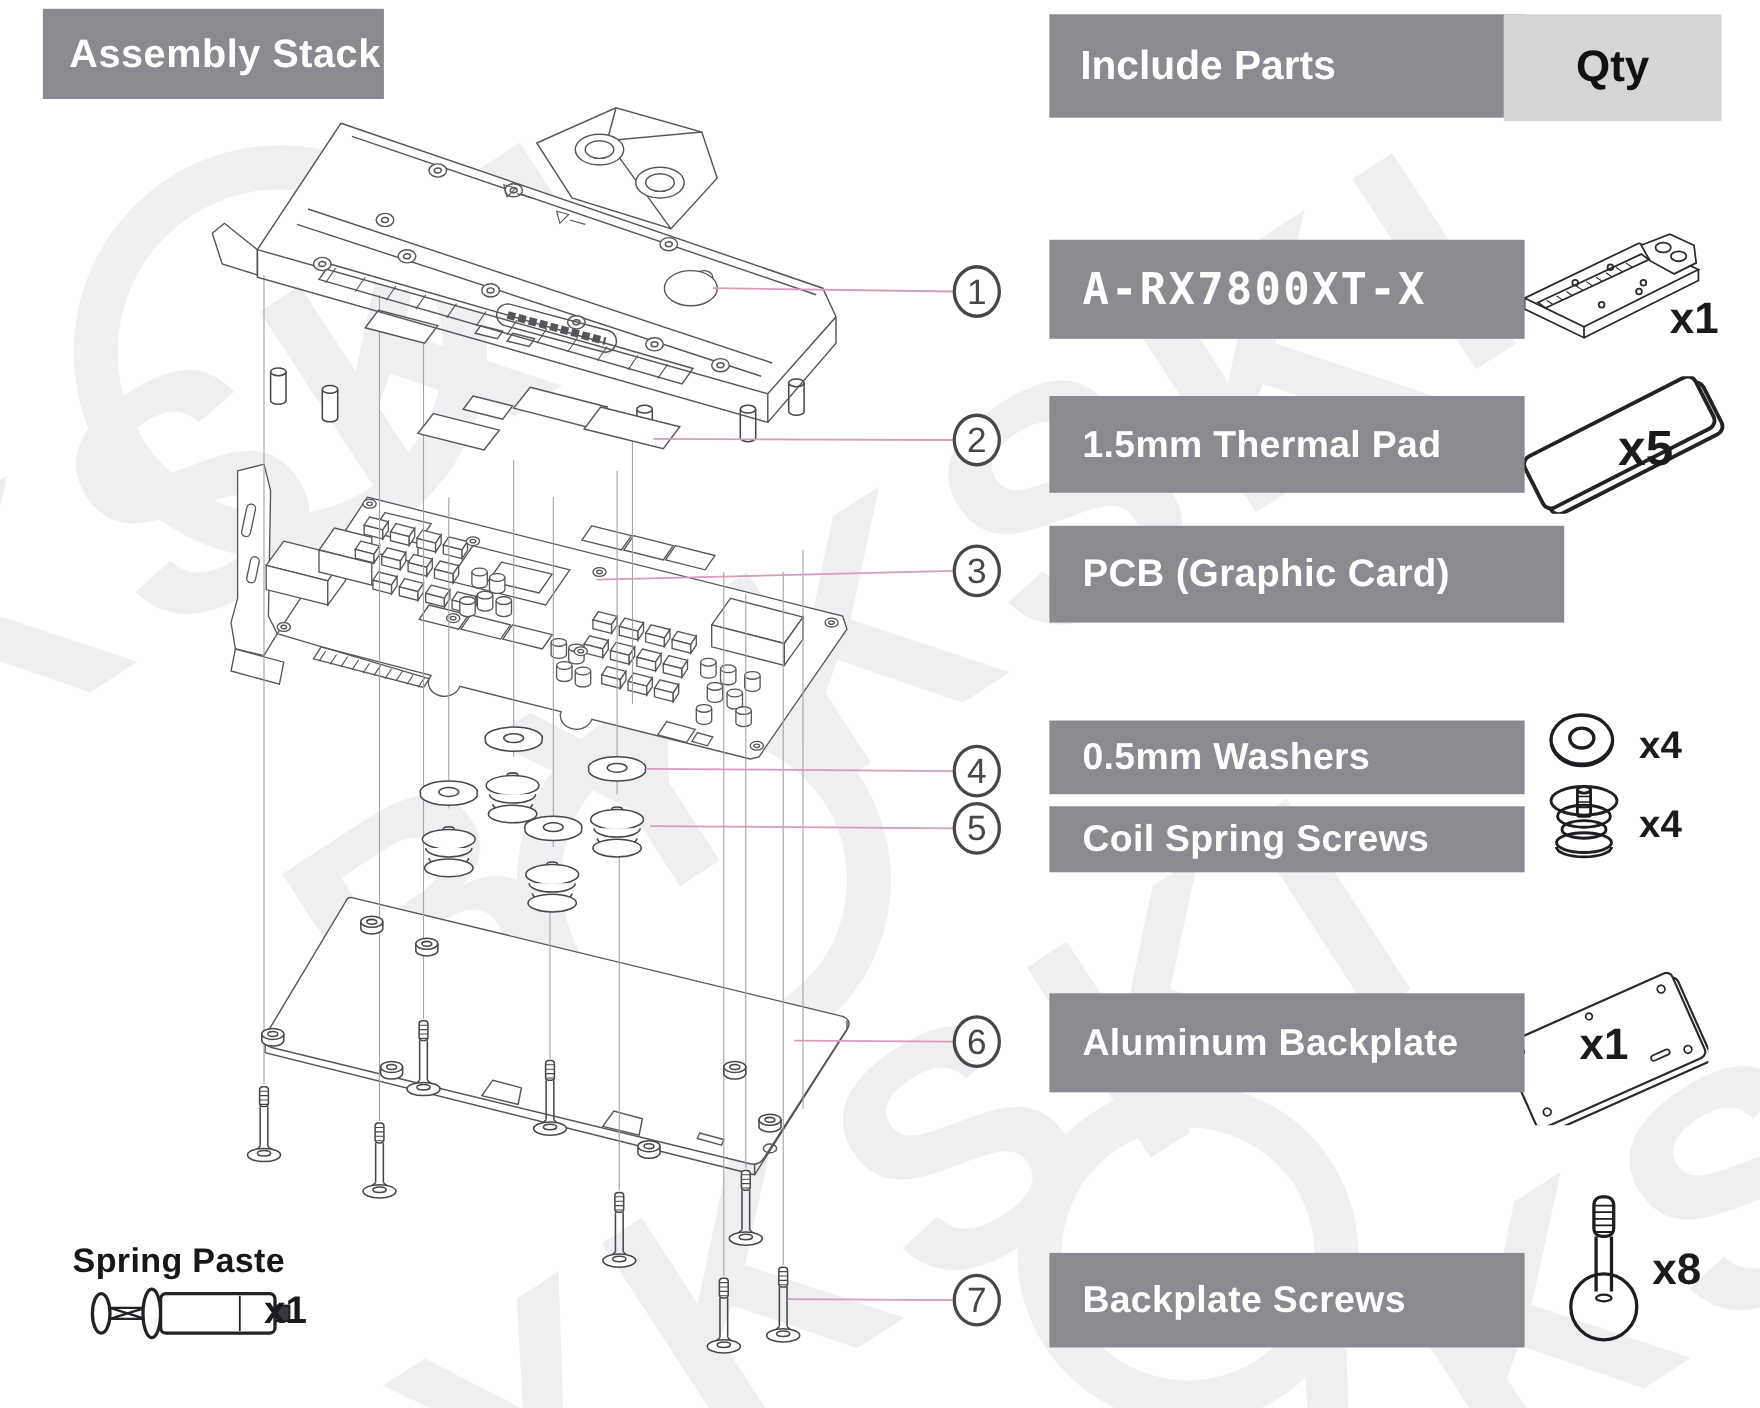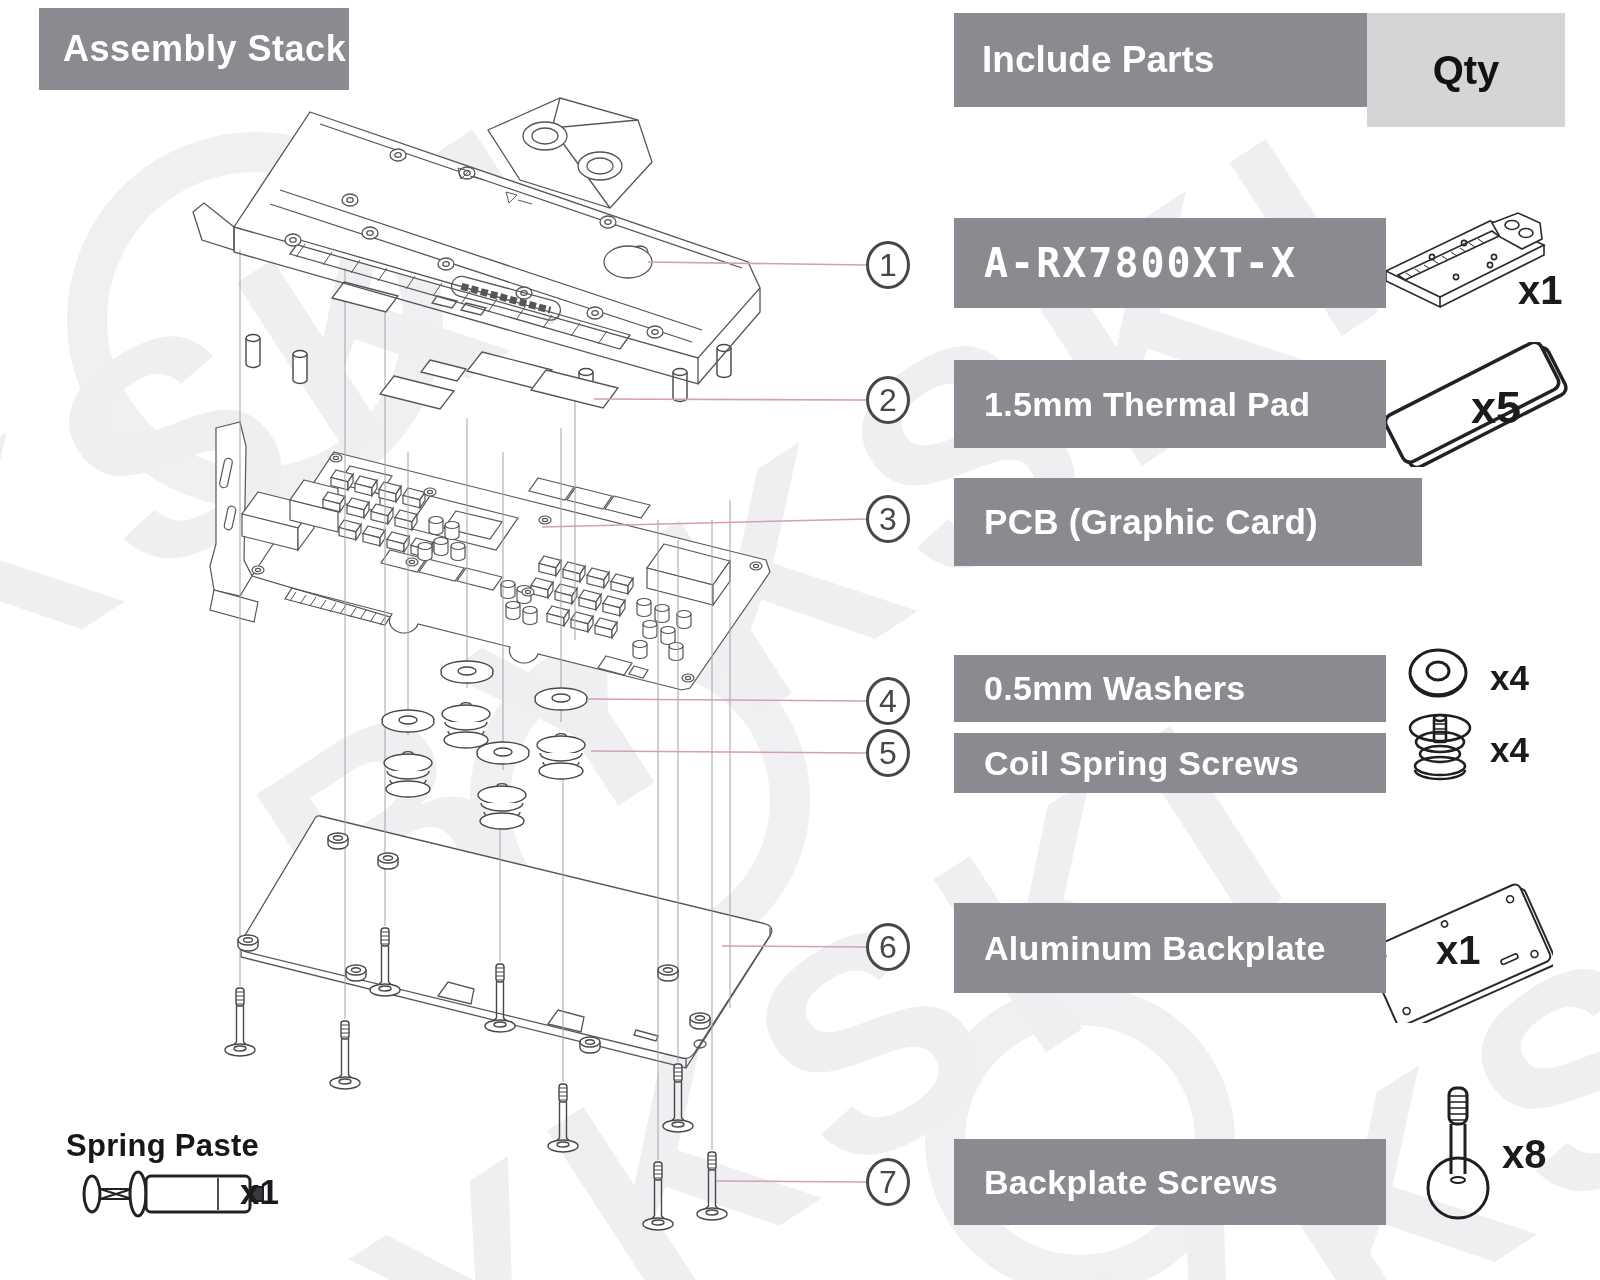--- a/index.html
+++ b/index.html
@@ -5,21 +5,21 @@
   html,body{margin:0;padding:0;background:#ffffff;}
   body{width:1600px;height:1280px;position:relative;overflow:hidden;
        font-family:"Liberation Sans",sans-serif;-webkit-font-smoothing:antialiased;}
   svg{position:absolute;left:0;top:0;}
   .abs{position:absolute;box-sizing:border-box;}
   .graybox{background:#8a8a91;color:#ffffff;display:flex;align-items:center;margin-left:24px;}
   .title-box{left:15px;top:8px;width:310px;height:82px;padding-left:24px;
              font-size:36px;font-weight:600;letter-spacing:.5px;}
   .hdr-include{left:930px;top:13px;width:432px;height:94px;padding-left:28px;
                font-size:37px;font-weight:600;}
-  .hdr-qty{left:1367px;top:13px;width:198px;height:114px;background:#d5d5d7;color:#121214;
+  .hdr-qty{left:1367px;top:13px;width:198px;height:97px;background:#d5d5d7;color:#121214;
            display:flex;align-items:center;justify-content:center;font-size:40px;font-weight:600;}
   .part-row{left:930px;width:432px;padding-left:30px;font-size:34px;font-weight:600;letter-spacing:.3px;}
   .r1{top:218px;height:90px}
   .r1 .lbl{font-family:"DejaVu Sans Mono",monospace;font-size:40px;font-weight:700;letter-spacing:2px;text-align:center;}
   .r2{top:360px;height:88px}
   .r3{top:478px;height:88px;width:468px;font-size:35px;}
   .r4{top:655px;height:67px}
   .r5{top:733px;height:60px}
   .r6{top:903px;height:90px}
   .r7{top:1139px;height:86px}

